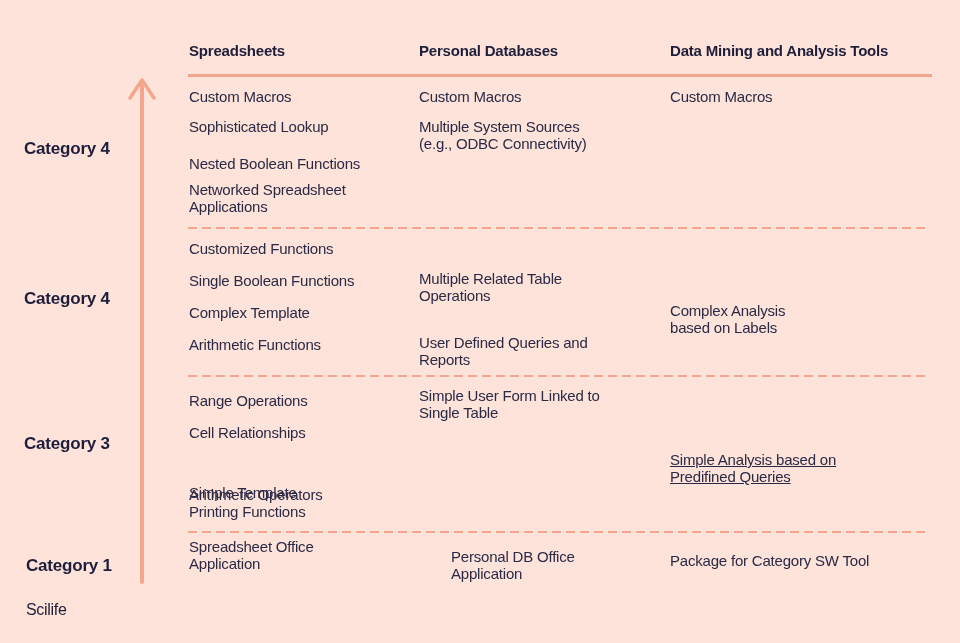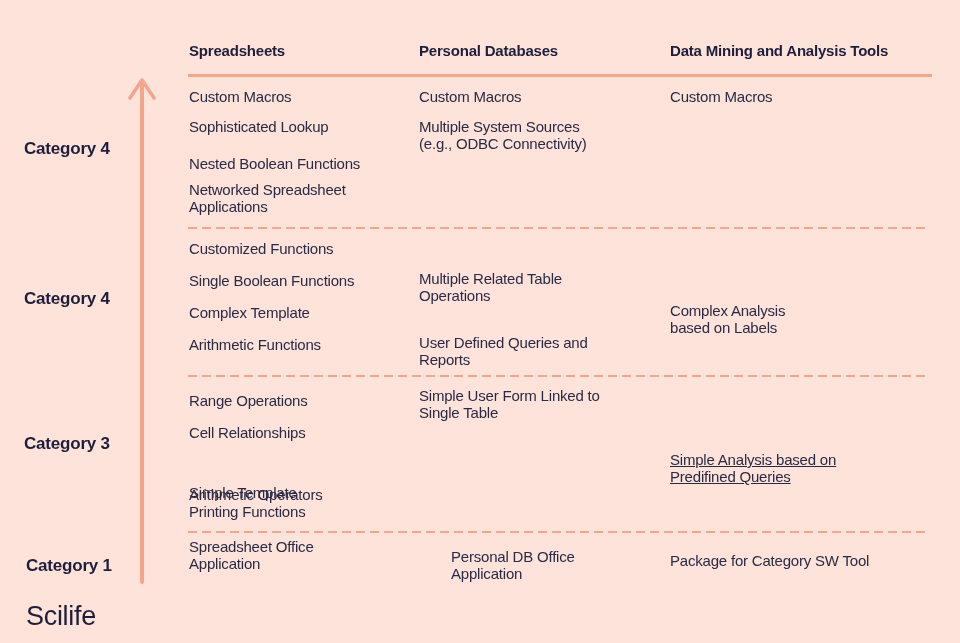--- a/index.html
+++ b/index.html
@@ -14,21 +14,21 @@
   .hdr { font-size:15px; font-weight:bold; letter-spacing:-0.2px; white-space:nowrap; }
   .cat { font-size:17px; font-weight:bold; letter-spacing:-0.2px; white-space:nowrap; }
   .cell { font-size:15px; line-height:17px; letter-spacing:-0.2px; color:#2a2a44; }
   .solid-line { height:3px; background:#f4a68c; }
   .dash-line {
     height:2px;
     background-image:linear-gradient(to right, #f4a68c 0 9px, transparent 9px 14px);
     background-size:14px 2px;
   }
   .arrow-shaft { width:4px; background:#f4a68c; border-radius:2px; }
-  .brand { font-size:27px; color:#1e1e3a; letter-spacing:-0.3px; }
+  .brand { font-size:16px; color:#1e1e3a; letter-spacing:-0.3px; }
 </style>
 </head>
 <body>
 
 <div class="abs hdr" style="left:189px;top:42px;">Spreadsheets</div>
 <div class="abs hdr" style="left:419px;top:42px;">Personal Databases</div>
 <div class="abs hdr" style="left:670px;top:42px;">Data Mining and Analysis Tools</div>
 
 <div class="abs solid-line" style="left:188px;top:74px;width:744px;"></div>
 

